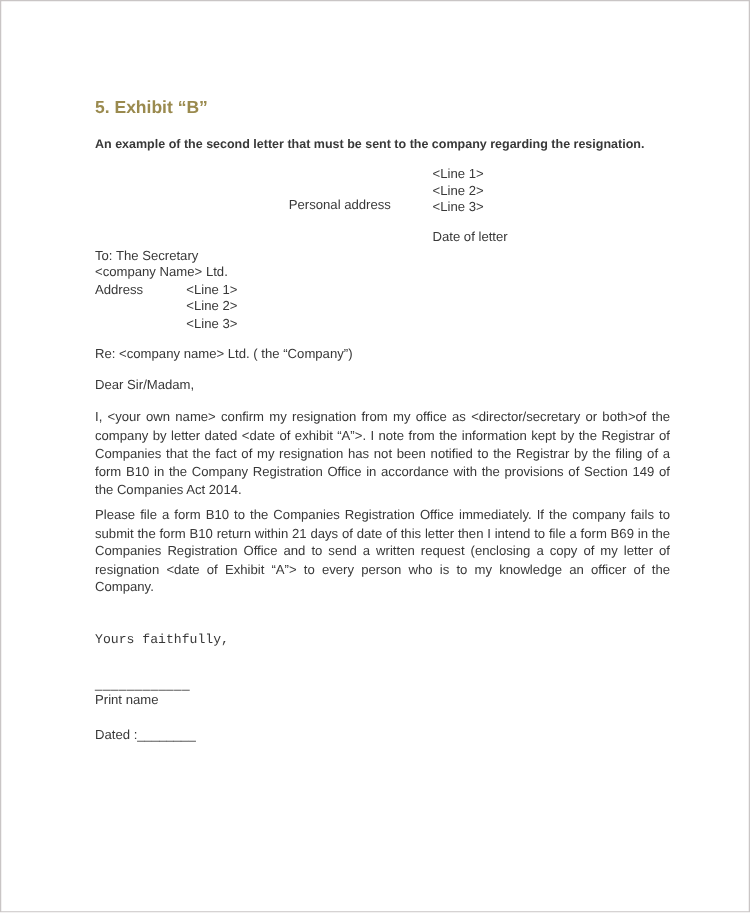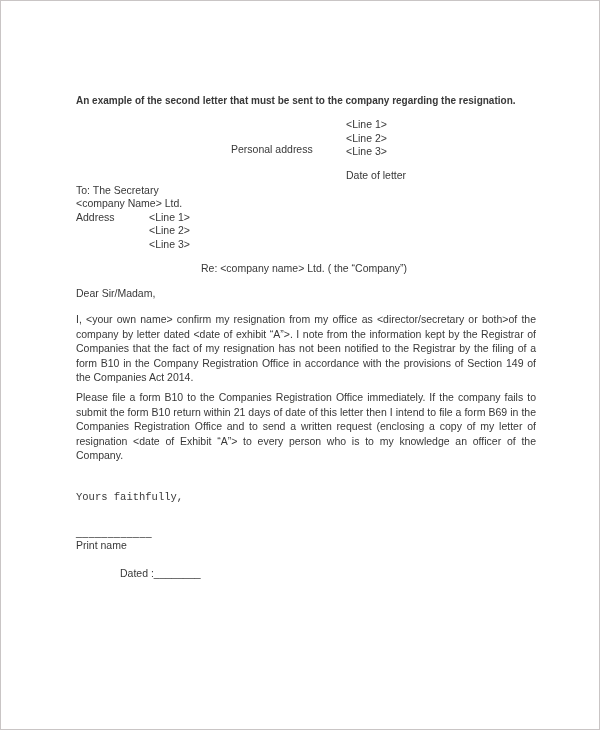--- a/index.html
+++ b/index.html
@@ -30,39 +30,40 @@
     line-height: 12px;
     white-space: nowrap;
   }
   .sender-block { display: flex; margin-top: 11px; line-height: 13.5px; align-items: center; }
   .sender-label { width: 115px; margin-left: 155px; }
   .sender-lines { }
   .date-line { margin-top: 10px; }
   .recipient-block { margin-top: 2px; line-height: 13.4px; }
   .addr-row { display: flex; }
   .addr-label { display: inline-block; width: 73px; flex: 0 0 73px; }
-  .re-line { margin-top: 11px; line-height: 13px; text-align: center; }
+  .re-line { margin-top: 11px; line-height: 13px; }
   .salutation { margin-top: 12px; line-height: 13px; }
   .body-para {
     margin-top: 12px;
     line-height: 14.6px;
     text-align: justify;
     width: 460px;
   }
   .para2 { margin-top: 5px; }
   .closing { margin-top: 28px; line-height: 13px; font-family: Liberation Mono, monospace; }
   .sig-line { margin-top: 22px; line-height: 13.5px; letter-spacing: 0.5px; }
   .print-name { line-height: 13.5px; }
-  .dated { margin-top: 14px; line-height: 13.5px; margin-left: 44px; }
+  .dated { margin-top: 14px; line-height: 13.5px; }
 </style>
 </head>
 <body>
 
 <div class="page">
 
+  <h1 class="heading">5. Exhibit “B”</h1>
 
   <p class="subtitle">An example of the second letter that must be sent to the company regarding the resignation.</p>
 
   <div class="sender-block">
     <div class="sender-label">Personal address</div>
     <div class="sender-lines">
       <div>&lt;Line 1&gt;</div>
       <div>&lt;Line 2&gt;</div>
       <div>&lt;Line 3&gt;</div>
       <div class="date-line">Date of letter</div>

